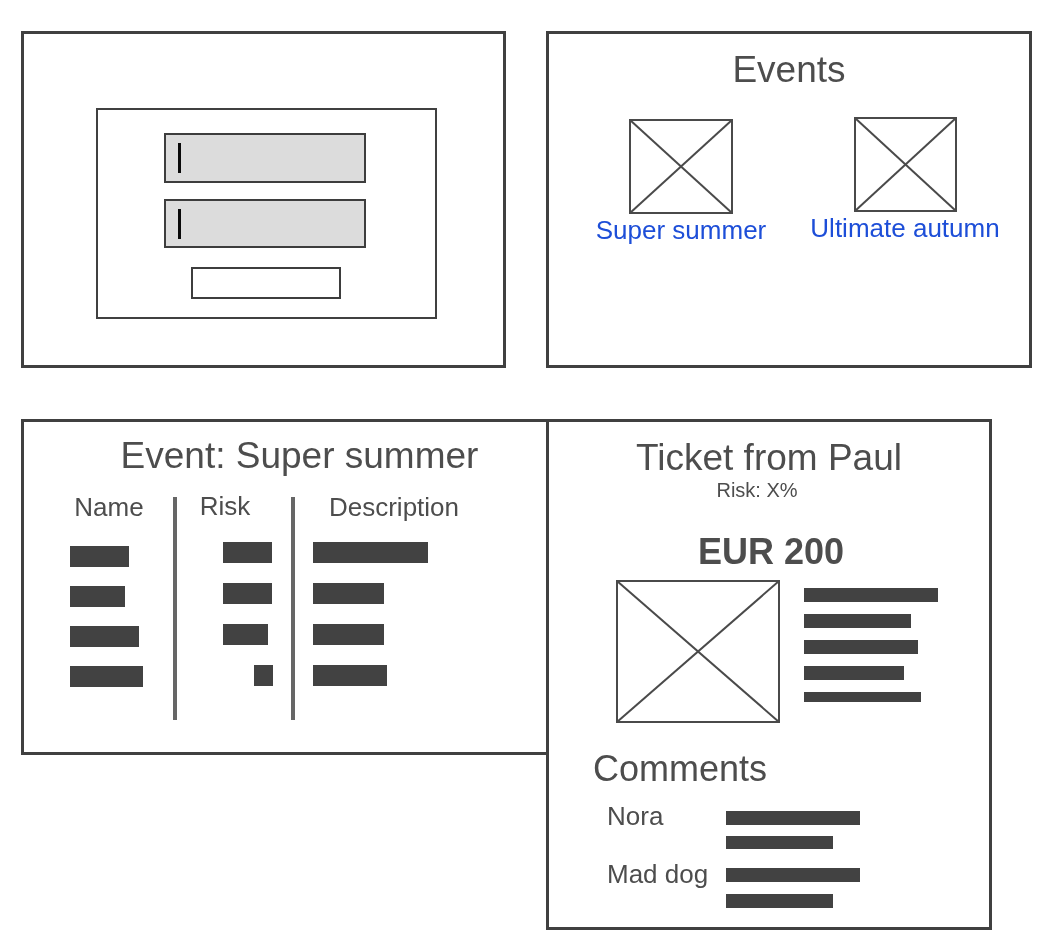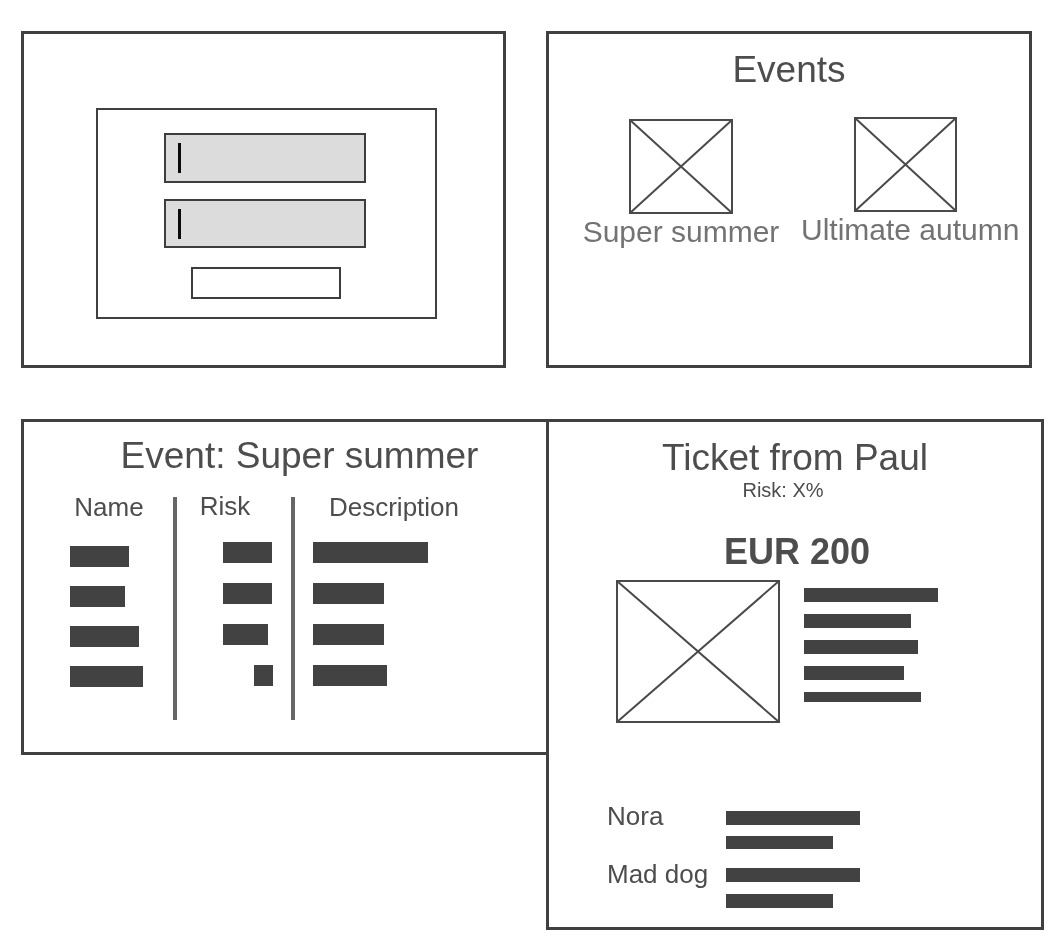--- a/index.html
+++ b/index.html
@@ -1,20 +1,20 @@
 <!DOCTYPE html>
 <html><head>
 <meta charset="utf-8">
 <style>
   html,body{margin:0;padding:0;background:#ffffff;}
   body{width:1056px;height:948px;position:relative;overflow:hidden;
        font-family:"Liberation Sans", sans-serif;color:#4d4d4d;}
   .panel{position:absolute;border:3px solid #404040;background:#ffffff;box-sizing:border-box;}
   .title{position:absolute;left:0;right:0;text-align:center;font-size:37px;line-height:1;color:#4d4d4d;white-space:nowrap;}
-  .label{font-size:30px;line-height:1;color:#737373;}
+  .label{font-size:26px;line-height:1;color:#1d4ed8;}
   .bar{background:#424242;}
   .barstack{display:flex;flex-direction:column;align-items:flex-start;}
   
   .login-box{position:absolute;left:72px;top:74px;width:341px;height:211px;border:2px solid #404040;box-sizing:border-box;}
   .wire-input{position:absolute;left:66px;width:202px;background:#dcdcdc;border:2px solid #3d3d3d;box-sizing:border-box;}
   .wire-input .caret{position:absolute;left:12px;top:8px;width:3px;height:30px;background:#0a0a0a;}
   .wire-button{position:absolute;left:93px;top:157px;width:150px;height:32px;background:#ffffff;border:2px solid #3d3d3d;box-sizing:border-box;}
   
   .event-card{position:absolute;width:208px;text-align:center;}
   .event-card svg{display:block;margin:0 auto;}
@@ -88,39 +88,40 @@
       <div class="bar" style="width: 19px; height: 21px; background: rgb(66, 66, 66); align-self: flex-end;"></div>
     </div>
   <div class="barstack" style="position:absolute;left:289px;top:120px;gap:20px;">
       <div class="bar" style="width: 115px; height: 21px; background: rgb(66, 66, 66);"></div>
       <div class="bar" style="width: 71px; height: 21px; background: rgb(66, 66, 66);"></div>
       <div class="bar" style="width: 71px; height: 21px; background: rgb(66, 66, 66);"></div>
       <div class="bar" style="width: 74px; height: 21px; background: rgb(66, 66, 66);"></div>
     </div>
 </div>
 
-<div class="panel" style="left:546px;top:419px;width:498px;height:511px;">
+<div class="panel" style="left:546px;top:419px;width:446px;height:511px;">
   <div class="title" style="top:17px;">Ticket from Paul</div>
   <div class="centered-narrow" style="top:58px;font-size:20px;">Risk: X%</div>
   <div class="centered-narrow" style="top:112px;font-size:36px;font-weight:bold;margin-left:28px;">EUR 200</div>
 
   <svg width="164" height="143" viewBox="0 0 164 143" style="position:absolute;left:67px;top:158px;">
     <rect x="1" y="1" width="162" height="141" fill="none" stroke="#4a4a4a" stroke-width="2"></rect>
     <line x1="1" y1="1" x2="163" y2="142" stroke="#4a4a4a" stroke-width="2"></line>
     <line x1="163" y1="1" x2="1" y2="142" stroke="#4a4a4a" stroke-width="2"></line>
   </svg>
 
   <div class="barstack" style="position:absolute;left:255px;top:166px;gap:12px;">
       <div class="bar" style="width: 134px; height: 14px; background: rgb(66, 66, 66);"></div>
       <div class="bar" style="width: 107px; height: 14px; background: rgb(66, 66, 66);"></div>
       <div class="bar" style="width: 114px; height: 14px; background: rgb(66, 66, 66);"></div>
       <div class="bar" style="width: 100px; height: 14px; background: rgb(66, 66, 66);"></div>
       <div class="bar" style="width: 117px; height: 10px; background: rgb(66, 66, 66);"></div>
     </div>
 
+  <div style="position:absolute;left:44px;top:329px;font-size:36px;line-height:1;">Comments</div>
 
   <div class="comment-row" style="top:381px;width:300px;height:50px;">
     <span class="comment-author">Nora</span>
     <div class="comment-bars barstack" style="top:8px;gap:11px;">
         <div class="bar" style="width: 134px; height: 14px; background: rgb(66, 66, 66);"></div>
         <div class="bar" style="width: 107px; height: 13px; background: rgb(66, 66, 66);"></div>
       </div>
   </div>
 
   <div class="comment-row" style="top:439px;width:300px;height:50px;">

